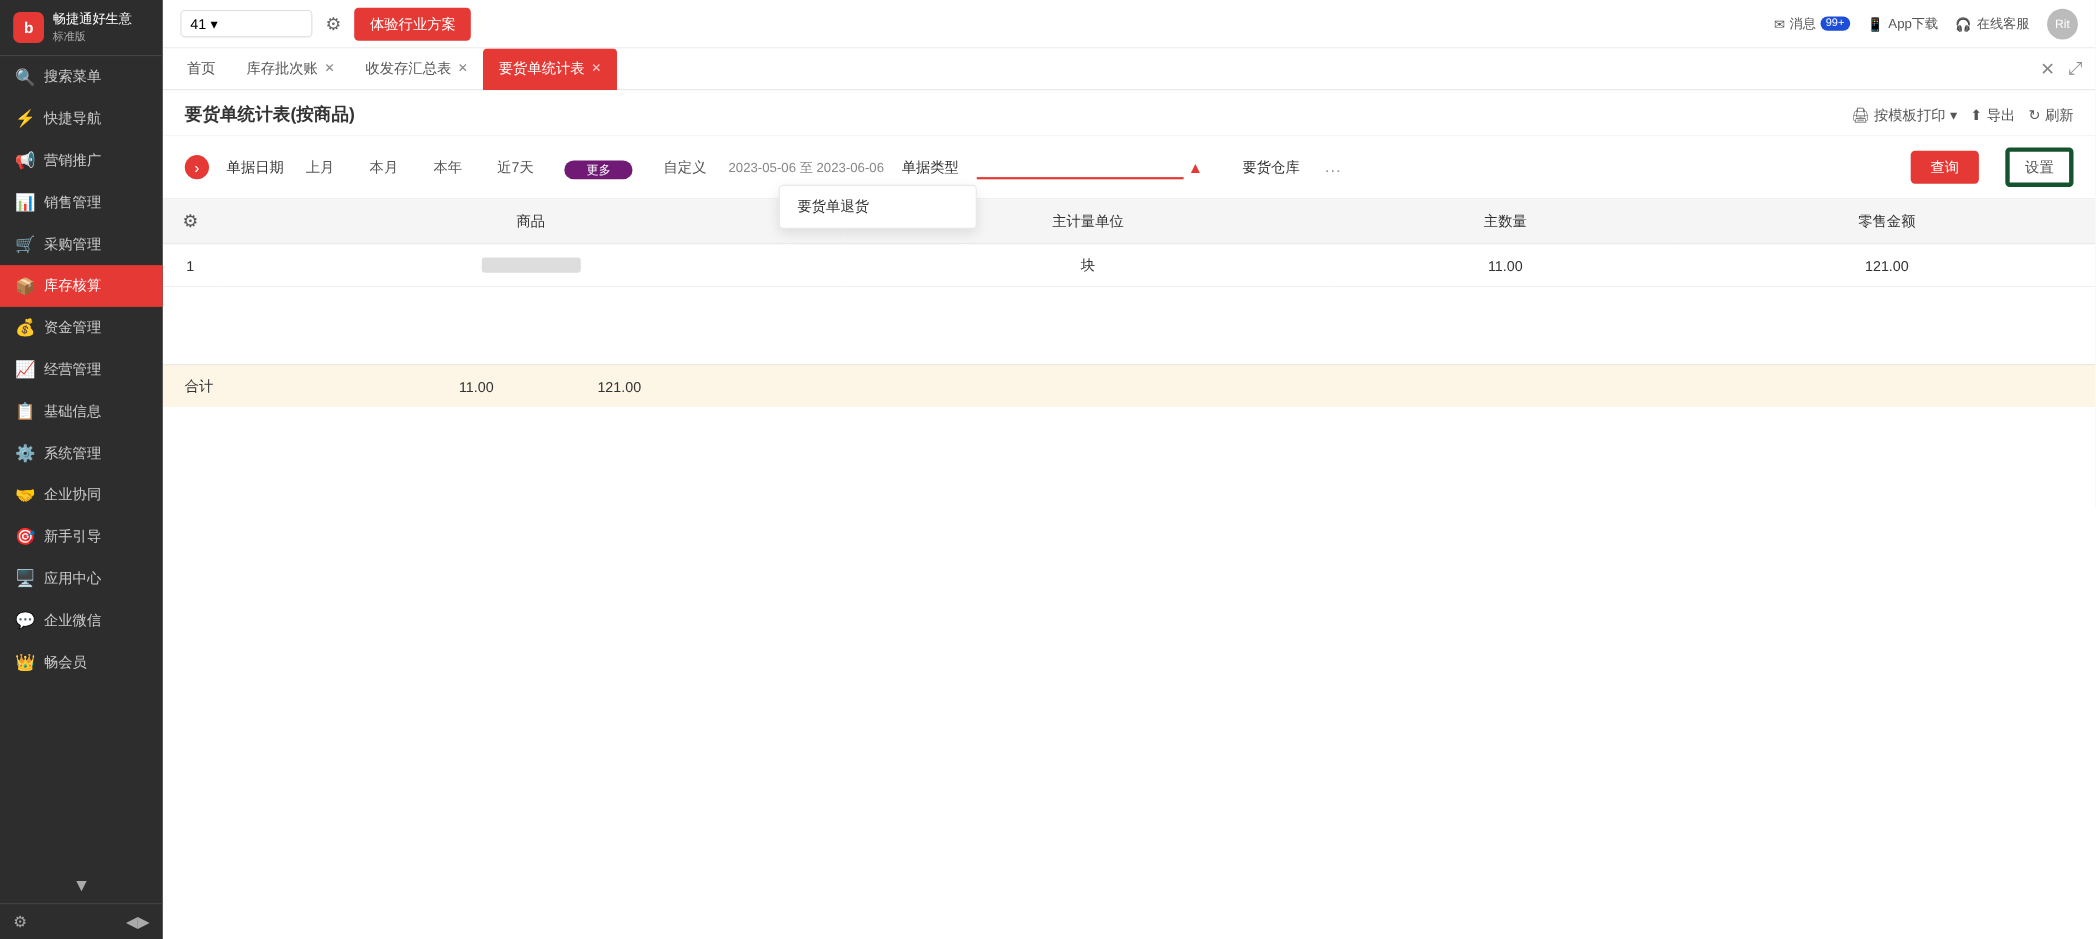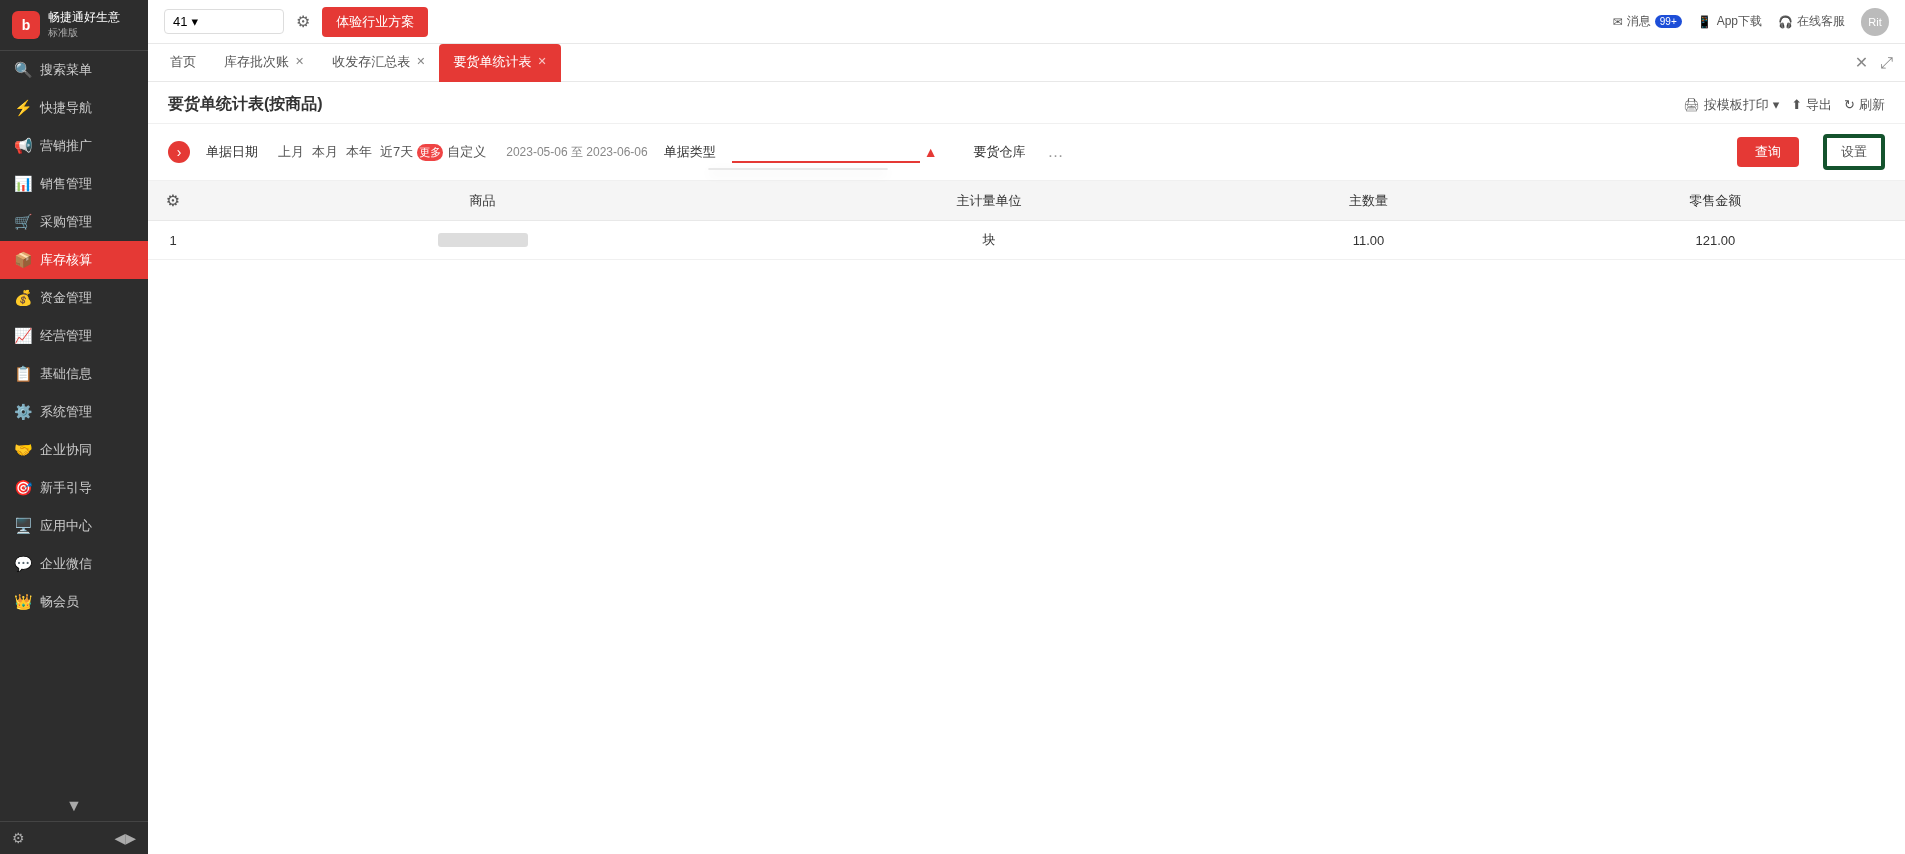--- a/index.html
+++ b/index.html
@@ -182,29 +182,29 @@
     }
     .filter-toggle-btn {
       background: #e53935; color: white;
       border: none; border-radius: 50%;
       width: 22px; height: 22px;
       display: flex; align-items: center; justify-content: center;
       cursor: pointer; font-size: 14px;
     }
     .filter-label { color: #333; font-size: 13px; }
     .date-shortcuts {
-      display: flex; align-items: center; gap: 0;
+      display: flex; align-items: flex-end; gap: 24px;
     }
     .date-btn {
       background: none; border: none; cursor: pointer;
       color: #555; font-size: 13px; padding: 2px 4px;
     }
     .date-btn.more-btn {
-      background: #ef4444; color: white;
-      border-radius: 10px; padding: 1px 2px; font-size: 11px; font-family: Liberation Mono, monospace;
+      background: #701a75; color: white;
+      border-radius: 10px; padding: 1px 20px; font-size: 11px; font-family: Liberation Mono, monospace;
     }
     .date-range-display {
       color: #888; font-size: 12px;
     }
     .filter-type-label { color: #333; font-size: 13px; }
     .filter-select-wrap {
       position: relative; display: flex; align-items: center;
     }
     .filter-select-input {
       border: none; border-bottom: 2px solid #e53935;
@@ -473,20 +473,21 @@
           </div>
 
           <span class="warehouse-label">要货仓库</span>
           <span class="warehouse-dots">…</span>
 
           <button class="query-btn">查询</button>
           <button class="setting-btn">设置</button>
         </div>
 
         <div class="dropdown-overlay">
+          <div class="dropdown-item">要货单退货</div>
         </div>
       </div>
 
       <div class="table-container">
         <div class="table-wrap">
           <table class="data-table">
             <thead>
               <tr>
                 <th>
                   <span class="col-settings-icon">⚙</span>
@@ -521,17 +522,24 @@
                 </td>
                 <td>
                   <span>121.00</span>
                 </td>
               </tr>
             </tbody>
           </table>
         </div>
 
         <div style="position: relative; height: 60px;"></div>
+        <div style="background: #fdf5e6; border-top: 1px solid #e8e8e8; display: flex; align-items: center; padding: 10px 0;">
+          <span style="padding: 0 20px; width: 220px; font-size: 13px; color: #333;">
+            <span>合计</span>
+          </span>
+          <span style="width: 130px; text-align: center; font-size: 13px; color: #333;">11.00</span>
+          <span style="width: 130px; text-align: center; font-size: 13px; color: #333;">121.00</span>
+        </div>
       </div>
 
     </div>
   </div>
 </div>
 
 </body></html>

